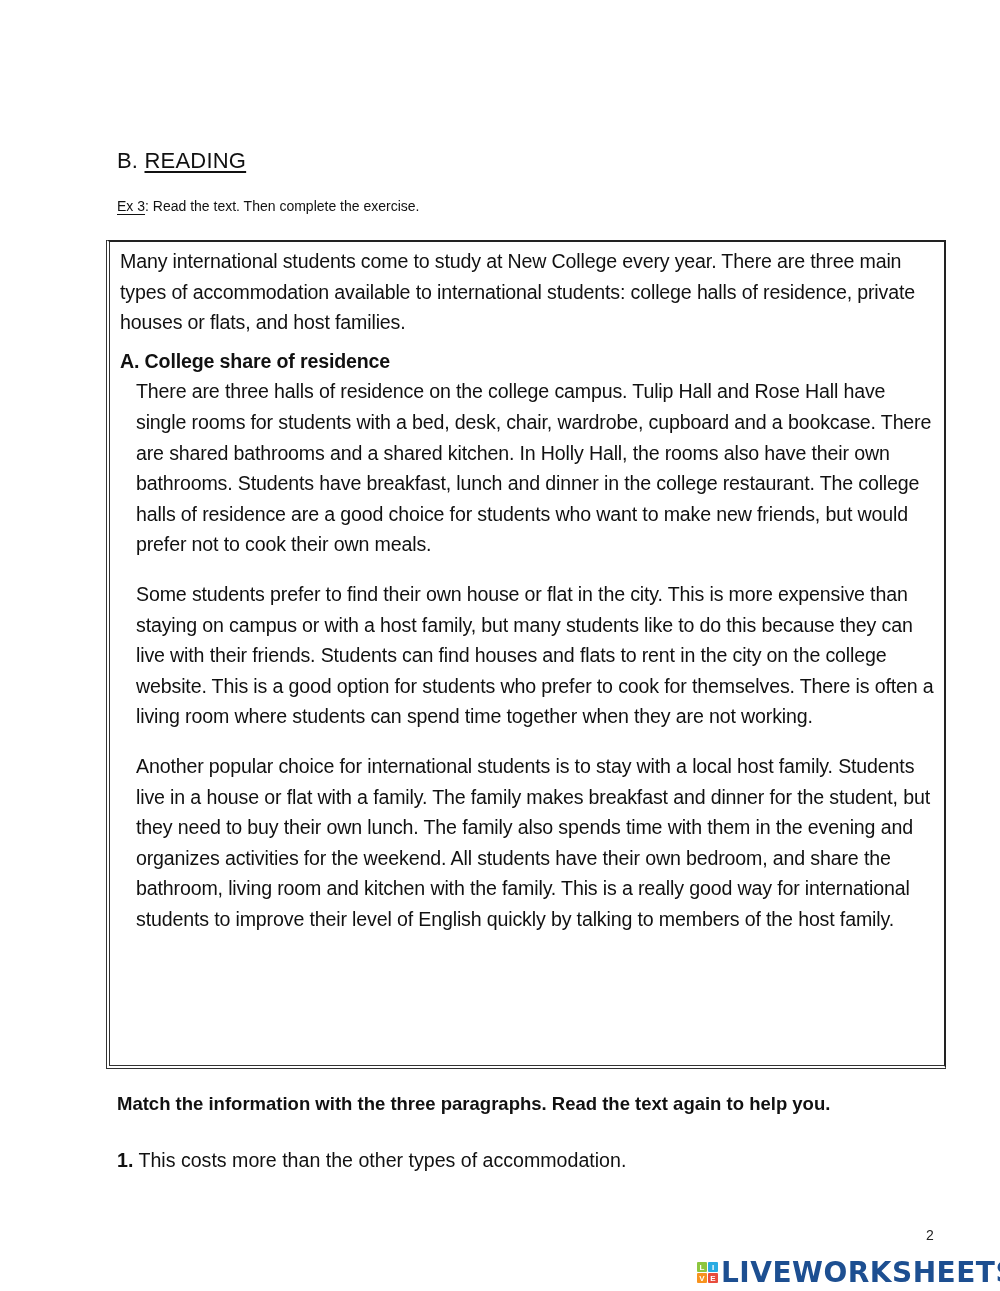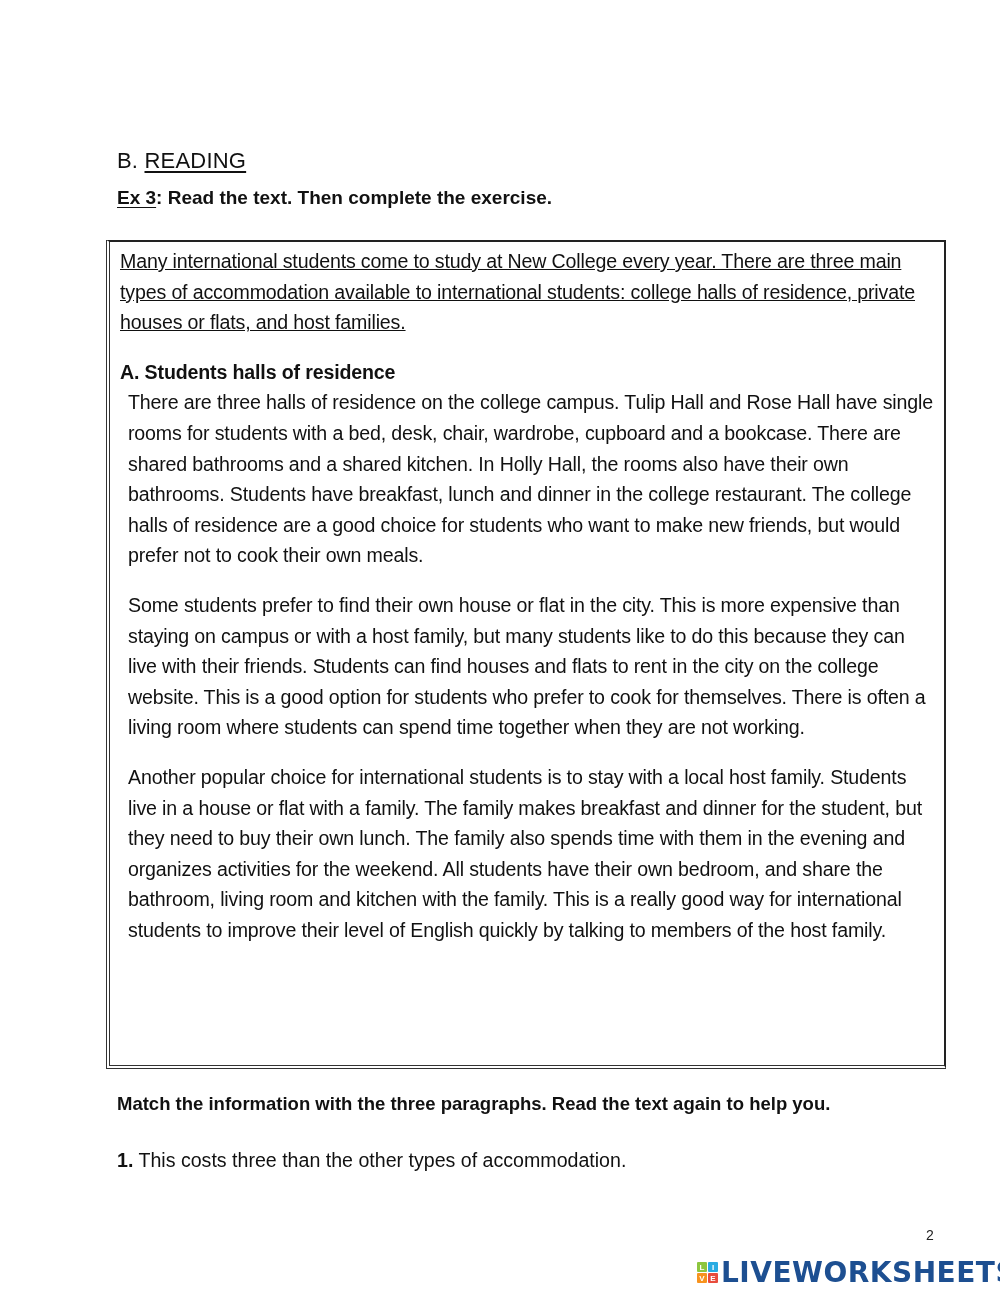--- a/index.html
+++ b/index.html
@@ -1,30 +1,30 @@
 <!DOCTYPE html>
 <html><head>
 <meta charset="utf-8">
 <style>
   html, body { margin:0; padding:0; background:#ffffff; }
   body { width:1000px; height:1291px; position:relative; overflow:hidden;
          font-family:"Liberation Sans", sans-serif; color:#111; }
   .section-title { position:absolute; left:117px; top:148px; font-size:22px; font-weight:normal; letter-spacing:0.2px; }
   .section-title .u { text-decoration:underline; text-underline-offset:3px; }
-  .ex-title { position:absolute; left:117px; top:187px; font-size:19px; font-weight:bold; }
+  .ex-title { position:absolute; left:117px; top:198px; font-size:14px; font-weight:normal; }
   .ex-title .u { text-decoration:underline; text-underline-offset:3px; }
 
   .box { position:absolute; left:106px; top:240px; width:840px; height:829px;
          border-top:2px solid #222; border-right:2px solid #222;
          border-left:4px double #333; border-bottom:4px double #333; box-sizing:border-box; }
   .box-inner { position:absolute; left:10px; top:4px; right:10px; font-size:19.6px; line-height:30.6px; letter-spacing:-0.15px; }
   .para { margin:0; }
-  .para.intro { margin-bottom:19px;text-decoration:underline; }
+  .para.intro { margin-bottom:8px; }
   .para-head { font-weight:bold; margin:0; }
-  .para-body { margin:0 0 19px 8px; }
+  .para-body { margin:0 0 19px 16px; }
 
   .instruction { position:absolute; left:117px; top:1093px; font-size:18.5px; font-weight:bold; }
   .question { position:absolute; left:117px; top:1149px; font-size:19.6px; }
   .question .num { font-weight:bold; }
 
   .page-num { position:absolute; left:926px; top:1227px; font-size:14px; color:#222; }
 
   .logo { position:absolute; left:697px; top:1256px; display:flex; align-items:center; }
   .logo-grid { display:grid; grid-template-columns:10px 10px; grid-template-rows:10px 10px; gap:1px; margin-right:3px; }
   .logo-grid span { display:flex; align-items:center; justify-content:center; font-size:8px; font-weight:bold; color:#fff; border-radius:1px; }
@@ -34,32 +34,32 @@
 <body>
 
 <div class="section-title"><span>B. </span><span class="u">READING</span></div>
 
 <div class="ex-title"><span class="u">Ex 3</span><span>: Read the text. Then complete the exercise.</span></div>
 
 <div class="box">
   <div class="box-inner">
     <p class="para intro">Many international students come to study at New College every year. There are three main types of accommodation available to international students: college halls of residence, private houses or flats, and host families.</p>
 
-    <p class="para-head">A. Students halls of residence</p>
+    <p class="para-head">A. College share of residence</p>
     <p class="para-body">There are three halls of residence on the college campus. Tulip Hall and Rose Hall have single rooms for students with a bed, desk, chair, wardrobe, cupboard and a bookcase. There are shared bathrooms and a shared kitchen. In Holly Hall, the rooms also have their own bathrooms. Students have breakfast, lunch and dinner in the college restaurant. The college halls of residence are a good choice for students who want to make new friends, but would prefer not to cook their own meals.</p>
 
     <p class="para-body">Some students prefer to find their own house or flat in the city. This is more expensive than staying on campus or with a host family, but many students like to do this because they can live with their friends. Students can find houses and flats to rent in the city on the college website. This is a good option for students who prefer to cook for themselves. There is often a living room where students can spend time together when they are not working.</p>
 
     <p class="para-body" style="margin-bottom:0">Another popular choice for international students is to stay with a local host family. Students live in a house or flat with a family. The family makes breakfast and dinner for the student, but they need to buy their own lunch. The family also spends time with them in the evening and organizes activities for the weekend. All students have their own bedroom, and share the bathroom, living room and kitchen with the family. This is a really good way for international students to improve their level of English quickly by talking to members of the host family.</p>
   </div>
 </div>
 
 <div class="instruction">Match the information with the three paragraphs. Read the text again to help you.</div>
 
-<div class="question"><span class="num">1.</span><span> This costs three than the other types of accommodation.</span></div>
+<div class="question"><span class="num">1.</span><span> This costs more than the other types of accommodation.</span></div>
 
 <div class="page-num">2</div>
 
 <div class="logo">
   <div class="logo-grid">
     <span style="background:#8dc63f">L</span>
     <span style="background:#29abe2">I</span>
     <span style="background:#f7931e">V</span>
     <span style="background:#e84c3d">E</span>
   </div>

